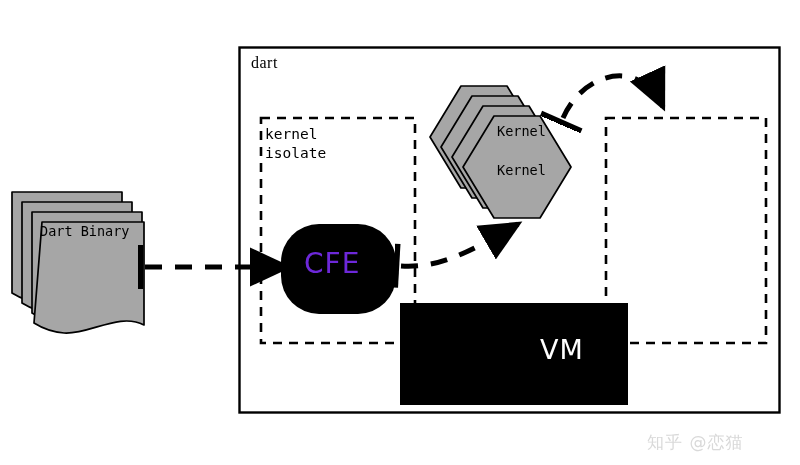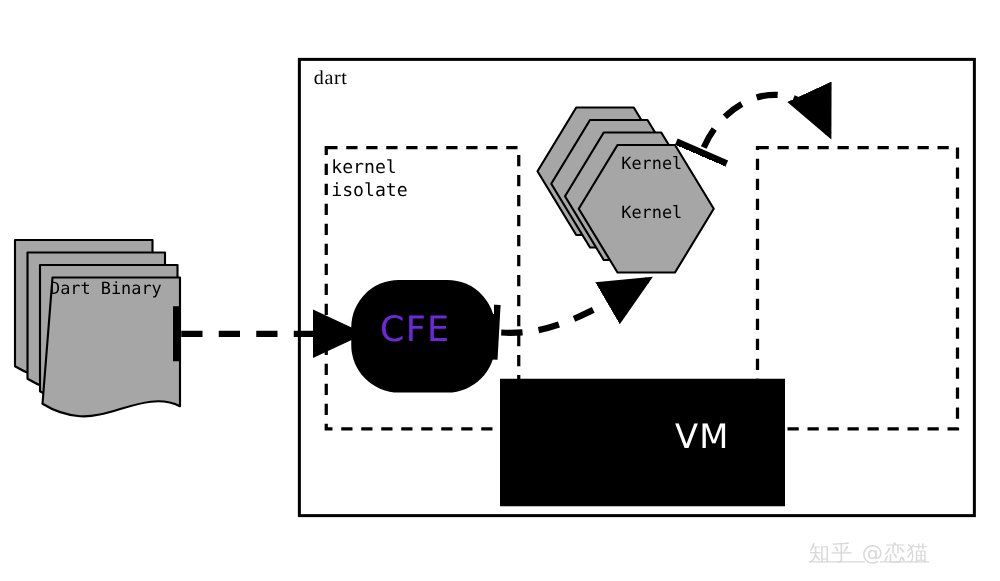--- a/index.html
+++ b/index.html
@@ -10,21 +10,21 @@
   .txt{position:absolute;white-space:pre;color:#000;}
   .mono{font-family:"DejaVu Sans Mono","Liberation Mono",monospace;}
   .sans{font-family:"DejaVu Sans","Liberation Sans",sans-serif;}
   #dart-label{left:251px;top:54px;font-size:16px;letter-spacing:0.5px;font-family:Liberation Serif, serif;}
   #kernel-service-label{left:265px;top:125px;font-size:14.5px;line-height:19px;}
   #main-isolate-label{left:609px;top:125px;font-size:14.5px;}
   #dart-source-label{left:40px;top:223px;font-size:13.5px;}
   #kernel-binary-label{left:497px;top:112px;font-size:13.5px;line-height:39px;}
   #cfe-label{left:304px;top:247px;font-size:28px;color:#6d28d9;letter-spacing:1px;}
   #vm-label{left:492px;top:334px;font-size:27px;color:#fff;letter-spacing:1px;margin-left:48px;}
-  #watermark{left:647px;top:431px;font-size:17px;color:#d9d9d9;letter-spacing:1px;text-decoration:underline;}
+  #watermark{left:647px;top:431px;font-size:17px;color:#d9d9d9;letter-spacing:1px;}
 </style>
 </head>
 <body>
 
 <div id="stage">
 
   <svg class="layer" viewBox="0 0 800 465">
     <defs>
       <marker id="arrowTri" markerWidth="9" markerHeight="9" refX="7.4" refY="4.5" orient="auto" markerUnits="strokeWidth">
         <path d="M0,0.6 L8.4,4.5 L0,8.4 Z" fill="#000"></path>

